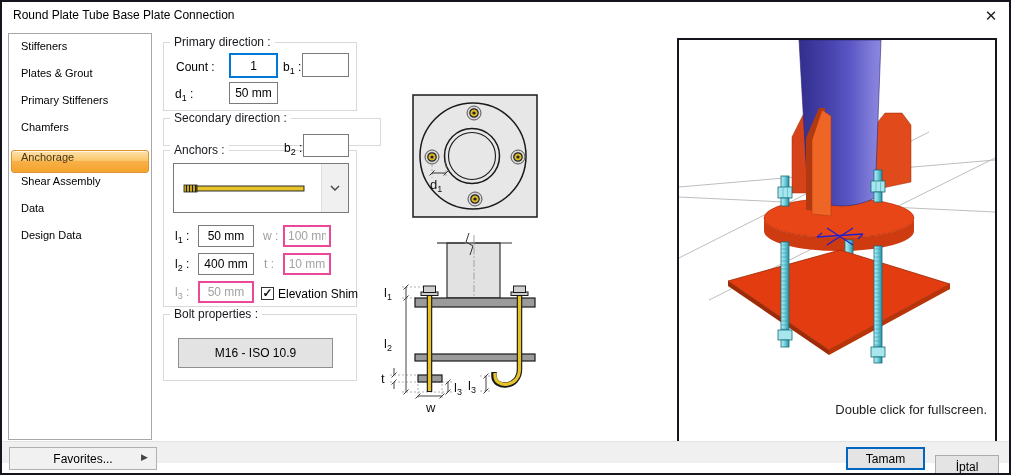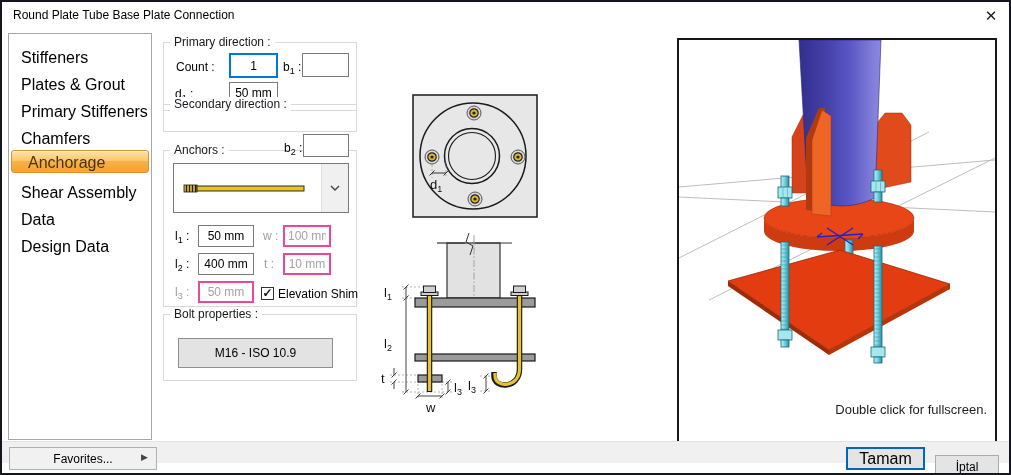--- a/index.html
+++ b/index.html
@@ -14,24 +14,24 @@
 
   
   .titlebar { position:absolute; left:0; top:0; right:0; height:31px; background:#fff; }
   .title { position:absolute; left:13px; top:8px; font-size:12px; color:#000; white-space:nowrap; }
   .close-btn { position:absolute; left:976px; top:4px; width:30px; height:24px;
     display:flex; align-items:center; justify-content:center; font-size:15px; color:#1c1c1c; cursor:pointer; }
 
   
   .sidebar { position:absolute; left:8px; top:33px; width:144px; height:407px;
     background:#fff; border:1px solid #a7a7a7; padding-top:6px; }
-  .side-item { height:27px; display:flex; align-items:flex-end; padding-left:12px;
-    font-size:16px; color:#000; cursor:pointer; }
+  .side-item { height:27px; display:flex; align-items:flex-start; padding-left:12px;
+    font-size:11px; color:#000; cursor:pointer; }
   .side-item.selected {
-    height:23px; margin:2px 2px; padding-left:16px; border:1px solid #dd9234; border-radius:3px;
+    height:23px; margin:2px 2px; padding-left:9px; border:1px solid #dd9234; border-radius:3px;
     background:linear-gradient(#fde2ae, #fbc76a 45%, #f8b049 50%, #f5a52e 95%, #f6ad42);
     box-shadow:inset 0 1px 0 rgba(255,255,255,.65); color:#453415;
   }
 
   
   .group { position:absolute; border:1px solid #d9d9d9; background:transparent; }
   .legend { position:absolute; top:-8px; left:6px; background:#fff; padding:0 4px;
     font-size:12px; color:#18181f; white-space:nowrap; }
 
   .flabel { position:absolute; font-size:12px; color:#000; white-space:nowrap; }
@@ -64,21 +64,21 @@
     border:2px solid #15151e; background:#fff; cursor:pointer; }
 
   
   .footer { position:absolute; left:0; right:0; top:441px; height:22px;
     background:#f0f0f0; border-top:1px solid #e3e3e3; }
   .fav-btn { position:absolute; left:9px; top:5px; width:148px; height:23px;
     border:1px solid #b0b0b0; background:#f1f1f1; font-size:12px; color:#000;
     display:flex; align-items:center; justify-content:center; cursor:pointer; }
   .fav-arrow { position:absolute; right:8px; top:4px; font-size:9px; color:#444; }
   .ok-btn { position:absolute; left:846px; top:5px; width:79px; height:23px;
-    border:2px solid #0067c0; background:#e4e4e4; font-size:16px; font-family:inherit; cursor:pointer; }
+    border:2px solid #0067c0; background:#e4e4e4; font-size:12px; font-family:inherit; cursor:pointer; }
   .cancel-btn { position:absolute; left:935px; top:5px; width:64px; height:23px;
     border:1px solid #acacac; background:#e4e4e4; font-size:12px; font-family:inherit; cursor:pointer;margin-top:8px; }
 
   svg text { font-family:"Liberation Sans", sans-serif; }
 </style>
 </head>
 <body>
 
 <div class="window">
 
@@ -119,21 +119,21 @@
   <div class="group" style="left:163px; top:42px; width:194px; height:69px;">
     <div class="legend">Primary direction :</div>
   </div>
   <div class="flabel" style="left:176px; top:60px;">Count :</div>
   <input class="tin focused" style="left: 229px; top: 53px; width: 49px; height: 25px;" value="1">
   <div class="flabel" style="left:283px; top:60px;"><span>b</span><span class="sub">1</span><span> :</span></div>
   <input class="tin" style="left: 302px; top: 53px; width: 47px; height: 24px;" value="">
   <div class="flabel" style="left:175px; top:87px;"><span>d</span><span class="sub">1</span><span> :</span></div>
   <input class="tin" style="left: 229px; top: 82px; width: 49px; height: 22px;" value="50 mm">
 
-  <div class="group" style="left:163px; top:104px; width:194px; height:28px;">
+  <div class="group" style="left:163px; top:118px; width:218px; height:28px;">
     <div class="legend">Secondary direction :</div>
   </div>
   <div class="flabel" style="left:284px; top:141px; z-index:3;"><span>b</span><span class="sub">2</span><span> :</span></div>
   <input class="tin" style="left: 303px; top: 134px; width: 46px; height: 23px; z-index: 3;" value="">
 
   <div class="group" style="left:163px; top:150px; width:194px; height:157px;">
     <div class="legend">Anchors :</div>
   </div>
 
   <div class="combo">

